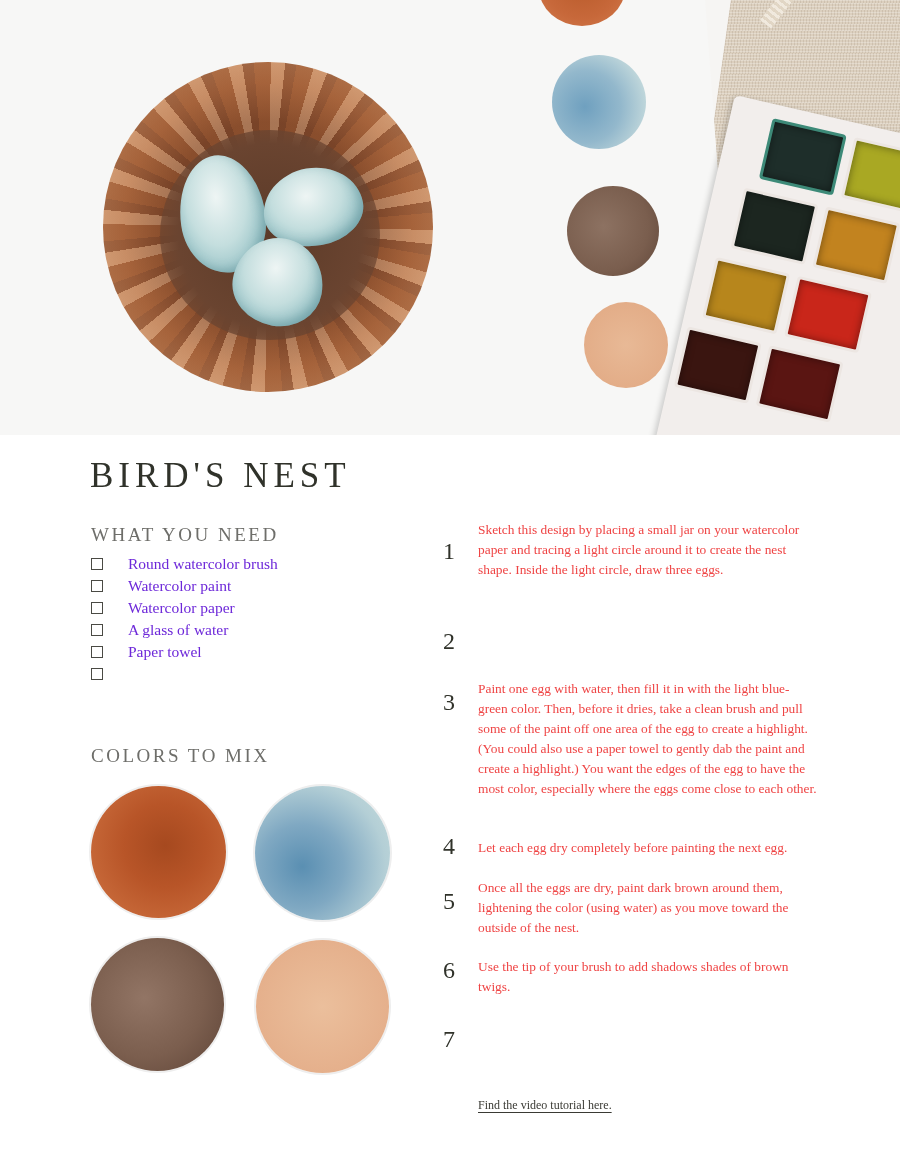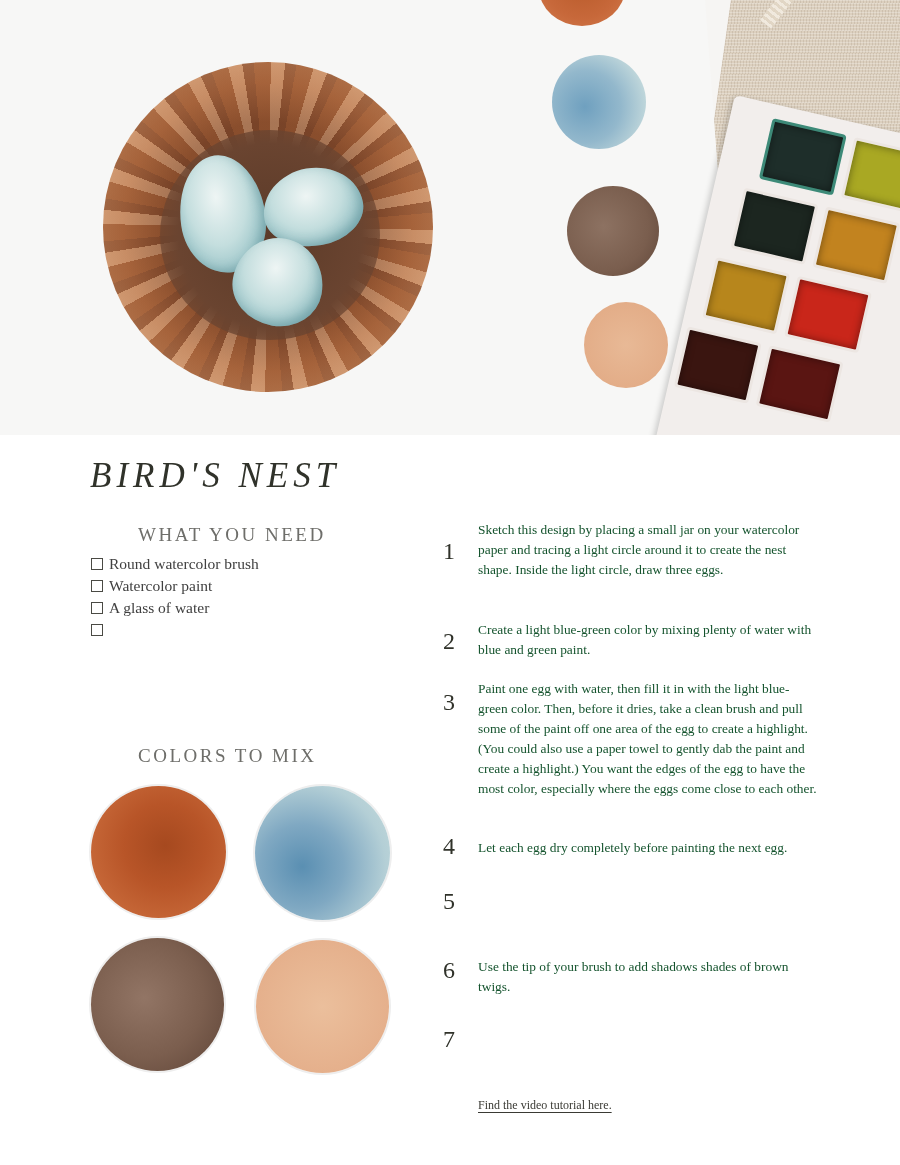--- a/index.html
+++ b/index.html
@@ -48,47 +48,47 @@
 
     
     .palette { position: absolute; left: 735px; top: 95px; width: 240px; height: 380px;
                transform: rotate(13deg); transform-origin: left top;
                background: #f2eeec; border-radius: 6px; box-shadow: -2px 2px 6px rgba(0,0,0,.2); }
     .pan { position: absolute; width: 76px; height: 62px; border-radius: 4px;
            border: 3px solid #ece6e2; box-shadow: inset 0 0 8px rgba(0,0,0,.45); }
 
     
     .title { position: absolute; left: 90px; top: 456px; font-size: 35px; letter-spacing: 5px;
-             color: #30322a; font-weight: normal; font-style: italic; }
+             color: #30322a; font-weight: normal; }
     .section-h { position: absolute; left: 91px; font-size: 19px; letter-spacing: 2.5px; color: #6e6e6a;
-                 font-weight: normal; margin-left: 47px; }
+                 font-weight: normal; }
     .needs-h { top: 524px; }
     .colors-h { top: 745px; }
 
     .needs { position: absolute; left: 91px; top: 553px; list-style: none; }
-    .needs li { display: flex; align-items: center; height: 22px; font-size: 15.5px; color: #404040; }
+    .needs li { display: flex; align-items: center; height: 22px; font-size: 15.5px; color: #6d28d9; gap: 19px; }
     .box { display: inline-block; width: 12px; height: 12px; border: 1.3px solid #4a4a44; margin-right: 6px; flex-shrink: 0; }
 
     .mix { position: absolute; border-radius: 50%; }
     .mix-orange { left: 91px; top: 786px; width: 135px; height: 132px;
                   background: radial-gradient(circle at 55% 45%, #a6491f 0%, #b85528 40%, #c86a3a 80%, #cf7748 100%);
                   box-shadow: 0 0 0 2px #eeeeee; }
     .mix-blue { left: 255px; top: 786px; width: 135px; height: 134px;
                 background: radial-gradient(circle at 35% 60%, #5a8fb2 0%, #7fa8c2 35%, #b4cfd6 70%, #c9dedd 100%);
                 box-shadow: 0 0 0 2px #eeeeee; }
     .mix-brown { left: 91px; top: 938px; width: 133px; height: 133px;
                  background: radial-gradient(circle at 40% 45%, #927565 0%, #7b5e4e 55%, #5e4437 100%);
                  box-shadow: 0 0 0 2px #eeeeee; }
     .mix-tan { left: 256px; top: 940px; width: 133px; height: 133px;
                background: radial-gradient(circle at 50% 50%, #ebbf9c 0%, #e5b08c 70%, #dfa580 100%);
                box-shadow: 0 0 0 2px #eeeeee; }
 
     .step { position: absolute; left: 440px; width: 400px; display: flex; }
     .step-num { width: 38px; flex-shrink: 0; font-size: 24px; color: #30322a; padding-left: 3px; }
-    .step-text { font-size: 13.4px; line-height: 20px; color: #14532d; width: 340px; }
+    .step-text { font-size: 13.4px; line-height: 20px; color: #ef4444; width: 340px; }
 
     .video-link { position: absolute; left: 478px; top: 1098px; font-size: 12px; color: #3a3a34;
                   text-decoration: underline; text-underline-offset: 3px; cursor: pointer; }
   </style>
 </head>
 <body>
 
 <div class="hero">
   <div class="linen"></div>
   <div class="fringe"></div>
@@ -124,51 +124,59 @@
   <li>
       <span class="box"></span>
       <span>Round watercolor brush</span>
     </li>
   <li>
       <span class="box"></span>
       <span>Watercolor paint</span>
     </li>
   <li>
       <span class="box"></span>
+      <span>Watercolor paper</span>
+    </li>
+  <li>
+      <span class="box"></span>
       <span>A glass of water</span>
+    </li>
+  <li>
+      <span class="box"></span>
+      <span>Paper towel</span>
     </li>
   <li>
       <span class="box"></span>
     </li>
 </ul>
 
 <h2 class="section-h colors-h">COLORS TO MIX</h2>
 <div class="mix mix-orange"></div>
 <div class="mix mix-blue"></div>
 <div class="mix mix-brown"></div>
 <div class="mix mix-tan"></div>
 
 <div class="step" style="top:520px;">
   <div class="step-num" style="padding-top:18px;">1</div>
   <div class="step-text">Sketch this design by placing a small jar on your watercolor paper and tracing a light circle around it to create the nest shape. Inside the light circle, draw three eggs.</div>
 </div>
 <div class="step" style="top:620px;">
   <div class="step-num" style="padding-top:8px;">2</div>
-  <div class="step-text">Create a light blue-green color by mixing plenty of water with blue and green paint.</div>
 </div>
 <div class="step" style="top:679px;">
   <div class="step-num" style="padding-top:10px;">3</div>
   <div class="step-text">Paint one egg with water, then fill it in with the light blue-green color. Then, before it dries, take a clean brush and pull some of the paint off one area of the egg to create a highlight. (You could also use a paper towel to gently dab the paint and create a highlight.) You want the edges of the egg to have the most color, especially where the eggs come close to each other.</div>
 </div>
 <div class="step" style="top:838px;">
   <div class="step-num" style="margin-top:-5px;">4</div>
   <div class="step-text">Let each egg dry completely before painting the next egg.</div>
 </div>
 <div class="step" style="top:878px;">
   <div class="step-num" style="padding-top:10px;">5</div>
+  <div class="step-text">Once all the eggs are dry, paint dark brown around them, lightening the color (using water) as you move toward the outside of the nest.</div>
 </div>
 <div class="step" style="top:957px;">
   <div class="step-num" style="padding-top:0px;">6</div>
   <div class="step-text">Use the tip of your brush to add shadows shades of brown twigs.</div>
 </div>
 <div class="step" style="top:1016px;">
   <div class="step-num" style="padding-top:10px;">7</div>
 </div>
 
 <a class="video-link">Find the video tutorial here.</a>

